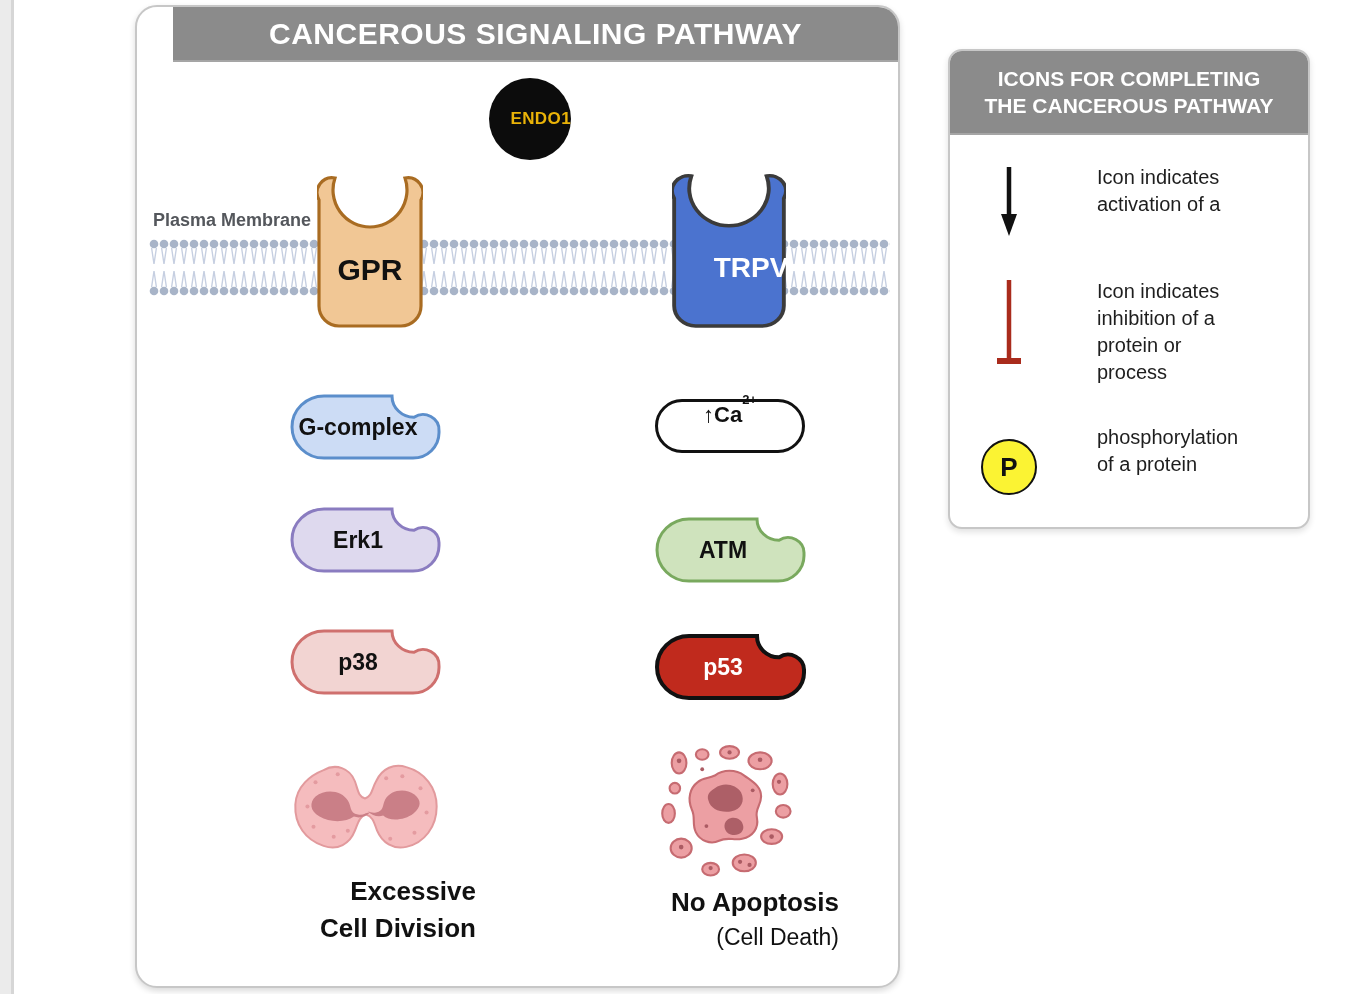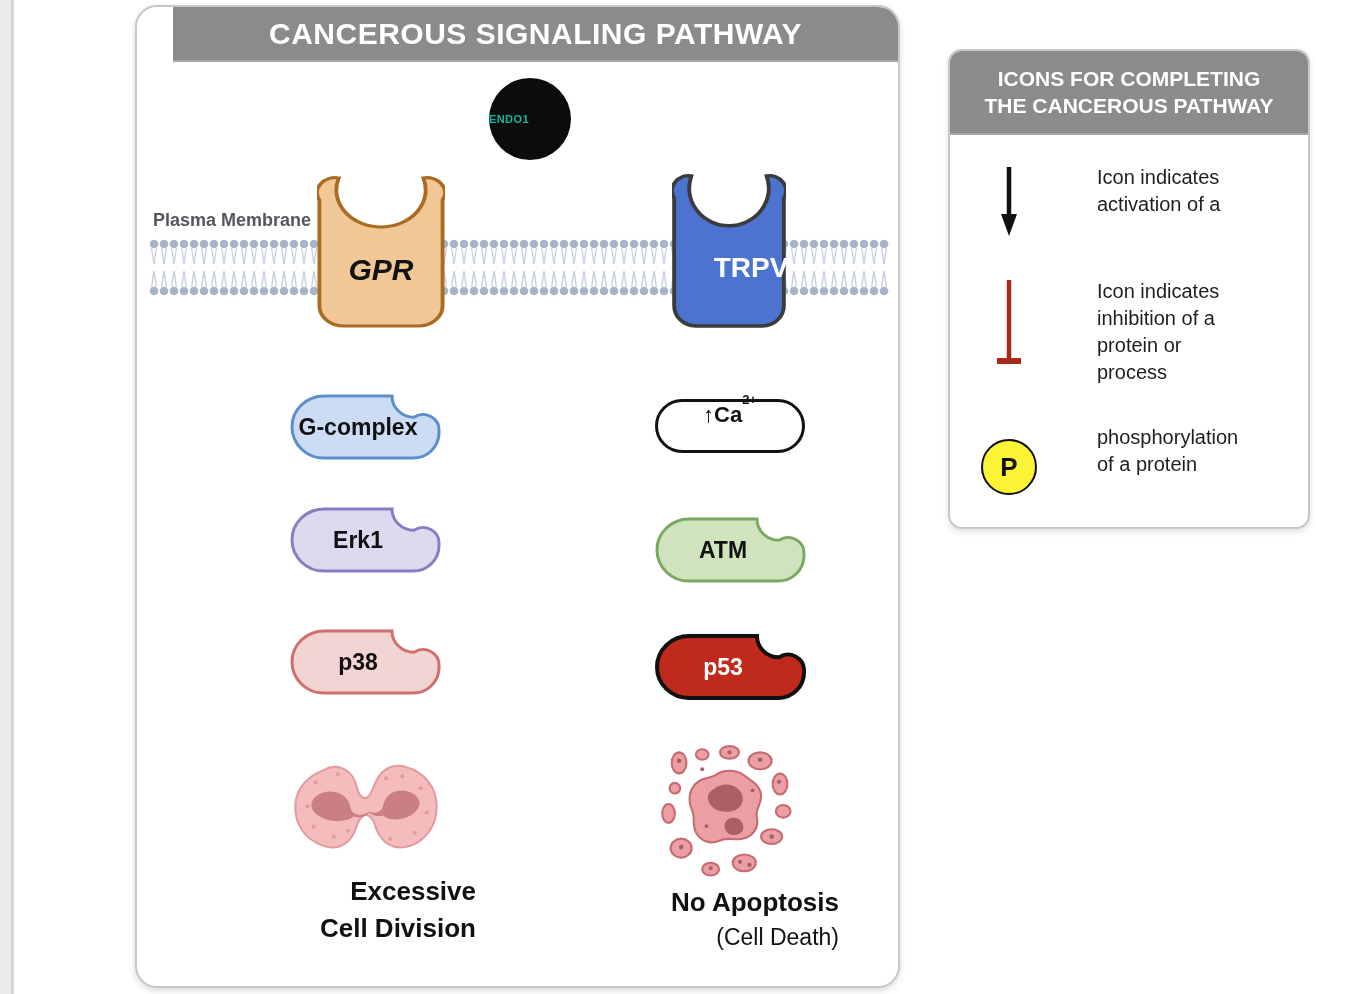--- a/index.html
+++ b/index.html
@@ -20,33 +20,33 @@
     box-shadow:0 3px 6px rgba(0,0,0,.15); overflow:hidden;
   }
   .main-header {
     height:55px; background:#8b8b8b; border-bottom:2px solid #a5a5a5;
     display:flex; align-items:center; justify-content:center;margin-left:36px;
   }
   .main-header h1 { color:#fff; font-size:30px; font-weight:bold; letter-spacing:.5px; }
 
   .ligand {
     position:absolute; left:352px; top:71px; width:82px; height:82px;
-    border-radius:50%; background:#0c0c0c; color:#14b8a6;
-    display:flex; align-items:center; justify-content:flex-start;
-    font-size:11px; font-weight:bold; letter-spacing:.4px;
+    border-radius:50%; background:#0c0c0c; color:#eab308;
+    display:flex; align-items:center; justify-content:flex-end;
+    font-size:17px; font-weight:bold; letter-spacing:.4px;
   }
 
   .membrane-label {
     position:absolute; left:16px; top:203px;
     font-size:18px; font-weight:bold; color:#54575c;
   }
   .membrane { position:absolute; left:12px; top:232px; }
 
   .receptor { position:absolute; }
-  .receptor-gpr  { left:180px; top:165px; width:128px; height:156px;font-style:italic; }
+  .receptor-gpr  { left:180px; top:165px; width:106px; height:156px; }
   .receptor-trpv { left:535px; top:163px; width:114px; height:158px; }
   .receptor svg { width:100%; height:100%; display:block; }
   .shape-gpr  { fill:#f1c795; stroke:#a96c22; stroke-width:3.2; }
   .shape-trpv { fill:#4b73cf; stroke:#3b3b3b; stroke-width:3.6; }
   .receptor-label {
     position:absolute; left:0; width:100%; top:52%;
     text-align:center; font-weight:bold; font-size:30px;
   }
   .gpr-label  { color:#111; }
   .trpv-label { color:#fff; font-size:28px;margin-left:22px; }

